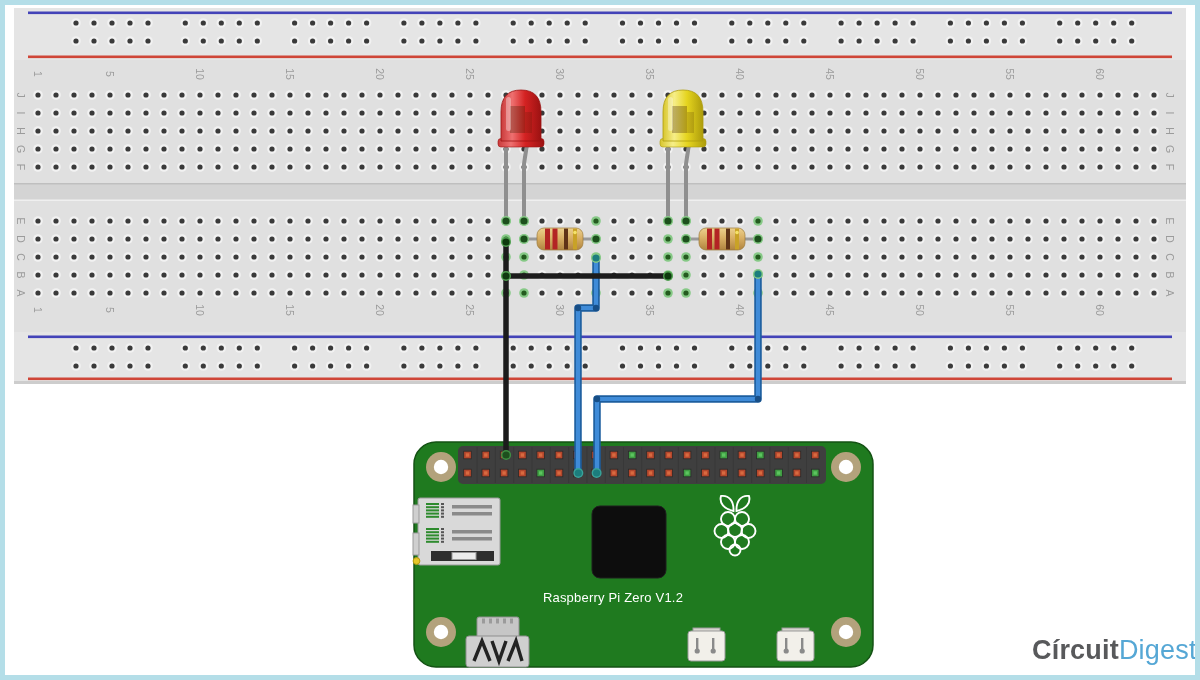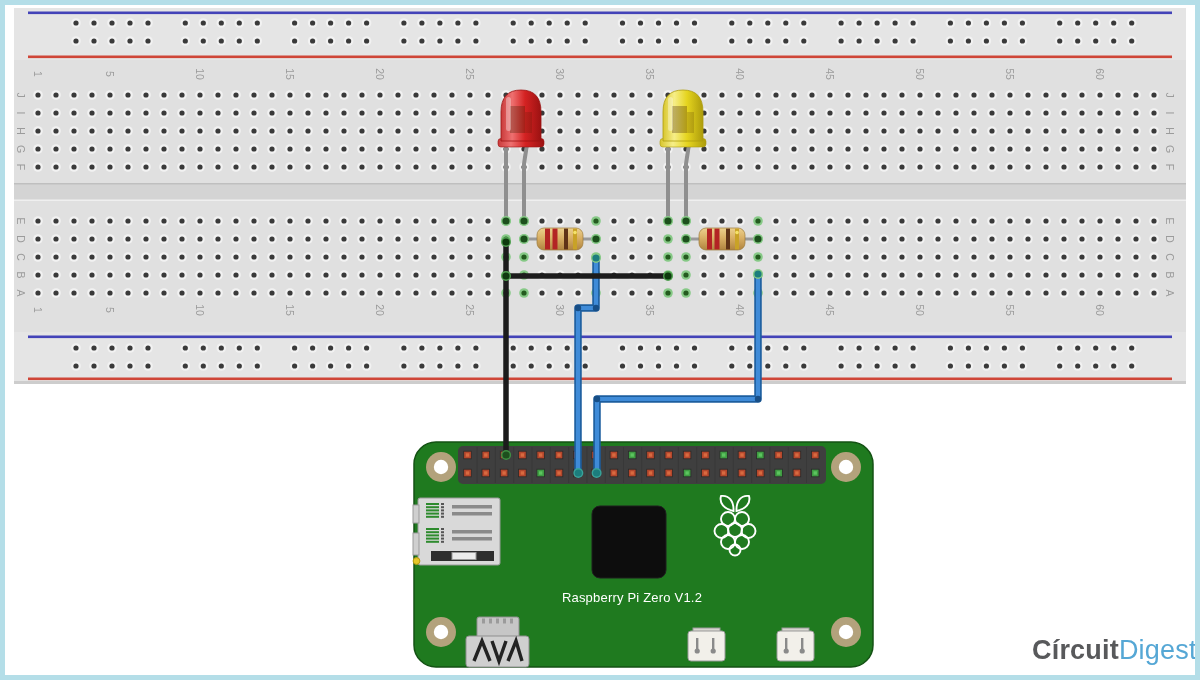--- a/index.html
+++ b/index.html
@@ -3,21 +3,21 @@
 <meta charset="utf-8">
 <style>
   html,body{margin:0;padding:0;background:#fff;}
   #frame{
     position:relative;width:1200px;height:680px;box-sizing:border-box;
     border:5px solid #b4dee8;background:#ffffff;overflow:hidden;
     font-family:"Liberation Sans", sans-serif;
   }
   #scene{position:absolute;left:0;top:0;}
   #pi-label{
-    position:absolute;left:527px;top:585px;width:200px;text-align:center;
+    position:absolute;left:508px;top:585px;width:200px;text-align:center;
     font-size:13px;color:#fff;letter-spacing:.2px;
   }
   #logo{
     position:absolute;left:1012px;top:630px;font-size:27px;letter-spacing:.2px;
     white-space:nowrap;
   }
   #logo .p1{font-weight:700;}
   #logo .p2{font-weight:400;}
 </style>
 </head>

